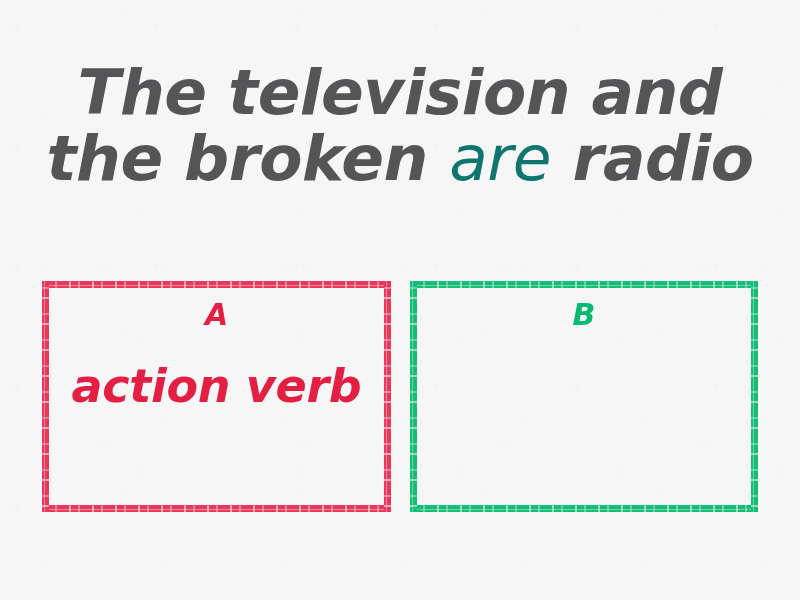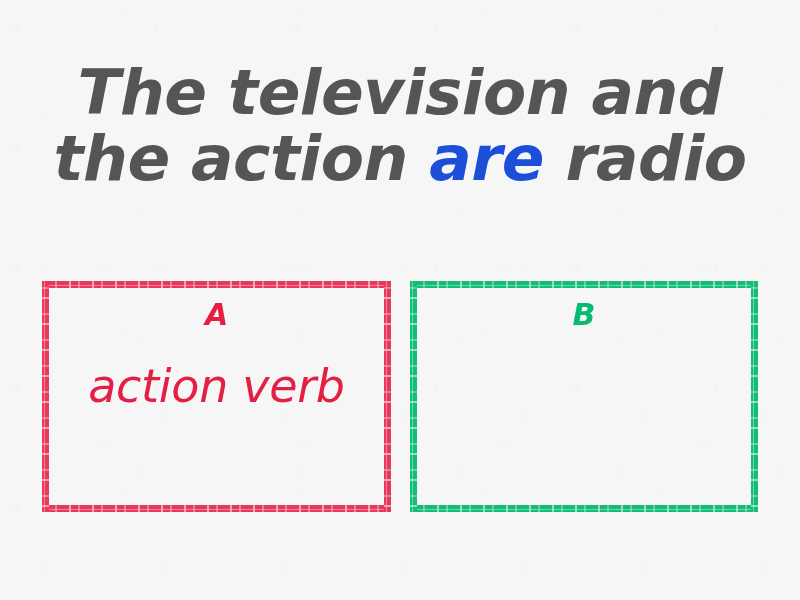--- a/index.html
+++ b/index.html
@@ -54,22 +54,22 @@
     -webkit-font-smoothing: antialiased;
   }
   .prompt .line {
     display: block;
     white-space: nowrap;
   }
   .prompt .line + .line {
     margin-top: 4px;
   }
   .prompt .em {
-    font-weight: 700;
-    color: #1d4ed8;
+    font-weight: 400;
+    color: #0f766e;
     letter-spacing: -0.5px;
   }
 
   
   .cards {
     position: absolute;
     left: 42px;
     top: 281px;
     width: 716px;
     height: 231px;
@@ -176,42 +176,42 @@
     font-size: 30px;
     line-height: 1;
   }
   .card-text {
     position: absolute;
     left: 0;
     right: 0;
     top: 74px;
     font-family: "DejaVu Sans", sans-serif;
     font-style: italic;
-    font-weight: 400;
+    font-weight: 700;
     font-size: 46px;
     line-height: 1.05;
     white-space: nowrap;
     letter-spacing: -0.3px;
     text-align: center;
   }
   .card-a .card-letter,
   .card-a .card-text { color: #e31f44; }
   .card-b .card-letter,
   .card-b .card-text { color: #06bb6f; }
 </style>
 </head>
 <body>
 
 <div class="paper-noise"></div>
 
 <div class="stage">
 
   <div class="prompt">
     <span class="line">The television and</span>
-    <span class="line"><span>the action </span><span class="em">are</span><span> radio</span></span>
+    <span class="line"><span>the broken </span><span class="em">are</span><span> radio</span></span>
   </div>
 
   <div class="cards">
 
     <div class="card card-a">
       <span class="edge">
         <i class="top"></i>
         <i class="bottom"></i>
         <i class="left"></i>
         <i class="right"></i>

